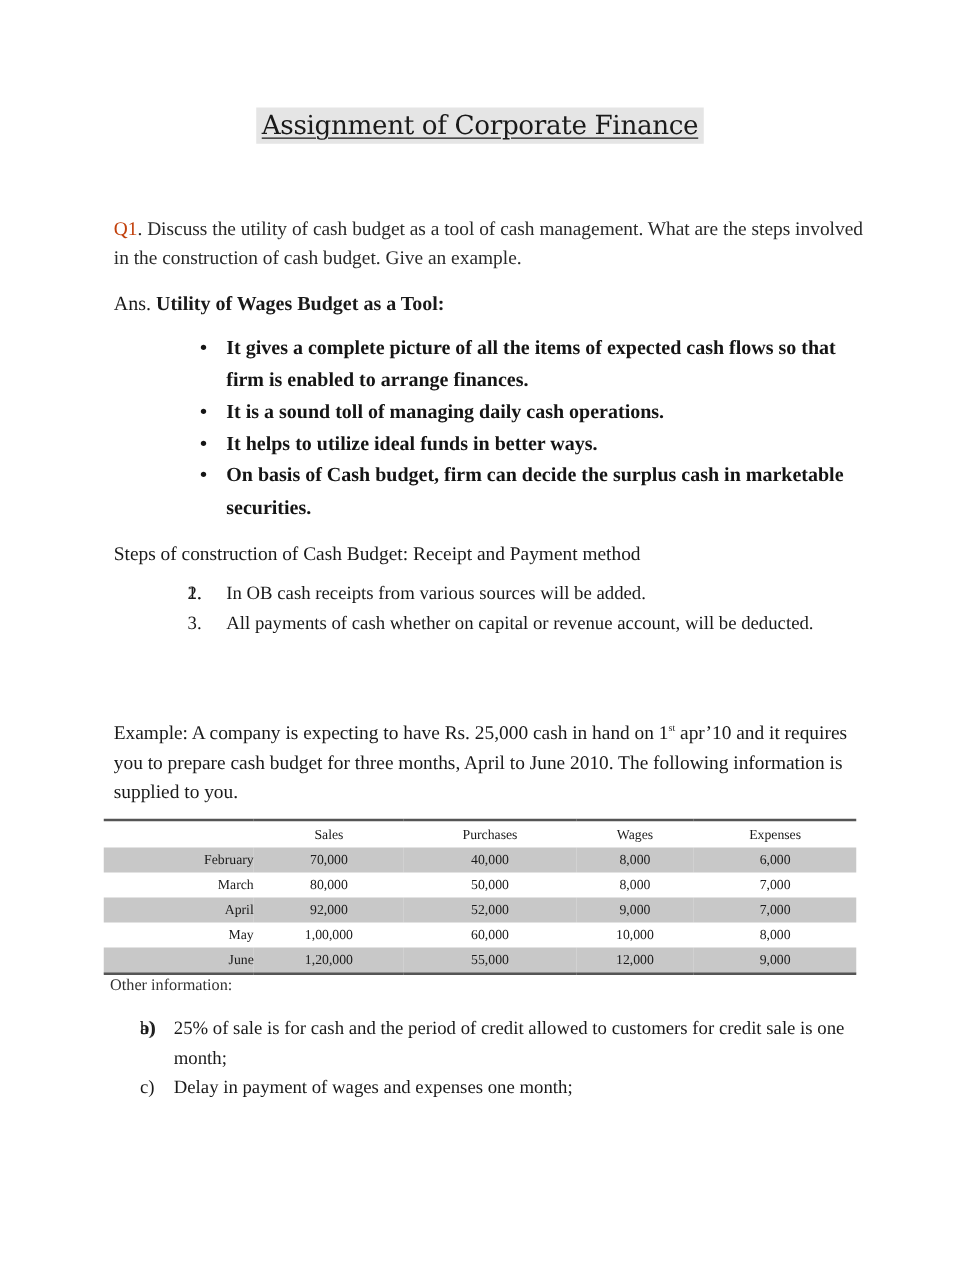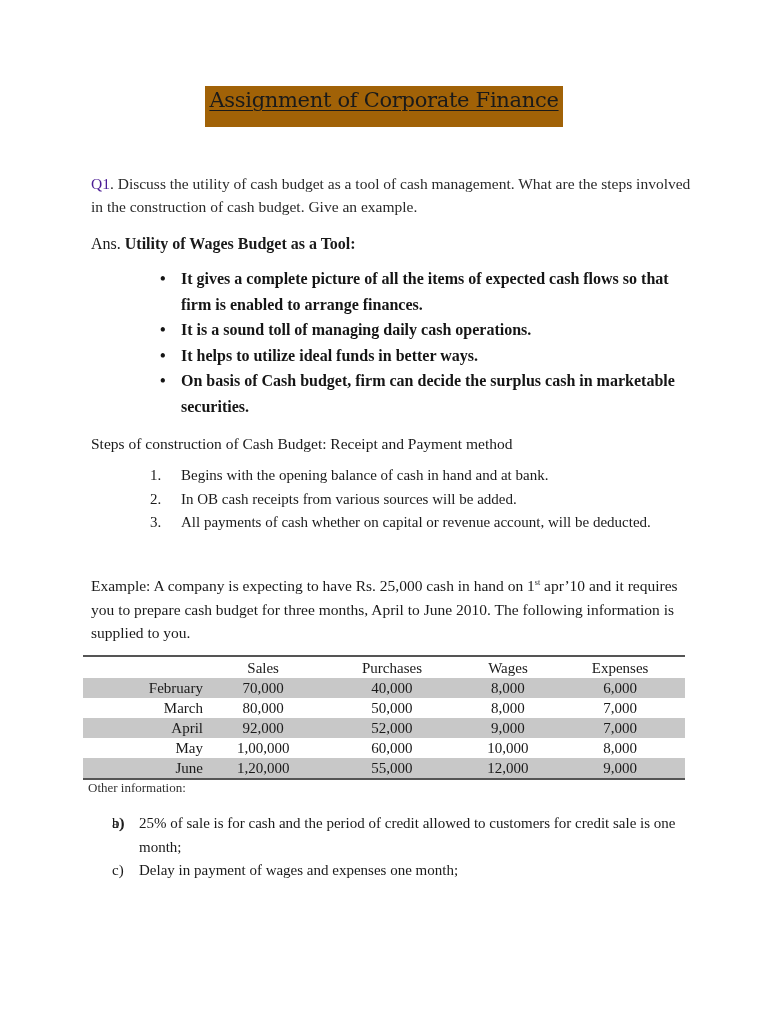--- a/index.html
+++ b/index.html
@@ -1,39 +1,39 @@
 <!DOCTYPE html>
 <html><head>
 <meta charset="utf-8">
 <style>
   html, body { margin: 0; padding: 0; background: #ffffff; }
   body { width: 768px; height: 1024px; position: relative; overflow: hidden;
          font-family: "Liberation Serif", "DejaVu Serif", serif; color: #1a1a1a; }
   .abs { position: absolute; }
   .title { left: 0; width: 768px; top: 86px; text-align: center; }
-  .title span { display: inline-block; background: #a16207; padding: 2px 4px 15px 4px;
+  .title span { display: inline-block; background: #e5e5e5; padding: 2px 4px 3px 4px;
                 font-family: "DejaVu Serif", serif; font-size: 21px; text-decoration: underline;
                 text-decoration-thickness: 1px; text-underline-offset: 3px; letter-spacing: -0.3px; }
   .p { left: 91px; width: 600px; font-size: 15.5px; line-height: 23px; }
   .q1 { top: 172px; color: #2a2a2a; }
-  .q1 .qno { color: #4c1d95; }
+  .q1 .qno { color: #c2410c; }
   .ans { top: 232px; font-size: 16px; }
   .ans b { font-weight: bold; }
   ul.bullets { left: 160px; top: 266px; width: 540px; margin: 0; padding: 0; list-style: none;
                font-size: 16px; line-height: 25.5px; }
   ul.bullets li { position: relative; padding-left: 21px; font-weight: bold; color: #151515; }
   ul.bullets li .dot { position: absolute; left: 0; top: 0; }
   .steps-h { top: 432px; font-size: 15.5px; }
   ol.steps { left: 150px; top: 464px; width: 540px; margin: 0; padding: 0; list-style: none;
              font-size: 15px; line-height: 23.5px; }
   ol.steps li { position: relative; padding-left: 31px; }
   ol.steps li .num { position: absolute; left: 0; top: 0; }
   .example { top: 571px; font-size: 15.5px; line-height: 23.5px; width: 605px; }
   table.data { left: 83px; top: 655px; width: 602px; border-collapse: collapse;
-               font-size: 15px; line-height: 19px; }
+               font-size: 11px; line-height: 19px; }
   table.data { border-top: 2px solid #555; border-bottom: 2px solid #555; }
   table.data th { font-weight: normal; text-align: center; padding: 2px 0 0 0; }
   table.data td { text-align: center; padding: 1px 0 0 0; }
   table.data tr.shade td { background: #c8c8c8; }
   table.data td.m { width: 120px; text-align: right; }
   .other { left: 88px; top: 780px; font-size: 13px; color: #333; }
   ol.info { left: 112px; top: 812px; width: 580px; margin: 0; padding: 0; list-style: none;
             font-size: 15px; line-height: 23.5px; }
   ol.info li { position: relative; padding-left: 27px; }
   ol.info li .lbl { position: absolute; left: 0; top: 0; }
@@ -56,21 +56,21 @@
 <ul class="abs bullets">
   <li><span class="dot">•</span><span>It gives a complete picture of all the items of expected cash flows so that firm is enabled to arrange finances.</span></li>
   <li><span class="dot">•</span><span>It is a sound toll of managing daily cash operations.</span></li>
   <li><span class="dot">•</span><span>It helps to utilize ideal funds in better ways.</span></li>
   <li><span class="dot">•</span><span>On basis of Cash budget, firm can decide the surplus cash in marketable securities.</span></li>
 </ul>
 
 <div class="abs p steps-h">Steps of construction of Cash Budget: Receipt and Payment method</div>
 
 <ol class="abs steps">
-  <li><span class="num">1.</span><span>Begins with the opening balance of cash in hand and at bank.</span></li>
+  <li><span class="num">1.</span></li>
   <li><span class="num">2.</span><span>In OB cash receipts from various sources will be added.</span></li>
   <li><span class="num">3.</span><span>All payments of cash whether on capital or revenue account, will be deducted.</span></li>
 </ol>
 
 <div class="abs p example"><span>Example:  A company is expecting to have Rs. 25,000 cash in hand on 1</span><sup>st</sup><span> apr’10 and it requires you to prepare cash budget for three months, April to June 2010. The following information is supplied to you.</span></div>
 
 <table class="abs data">
   <thead>
     <tr>
       <th></th>

